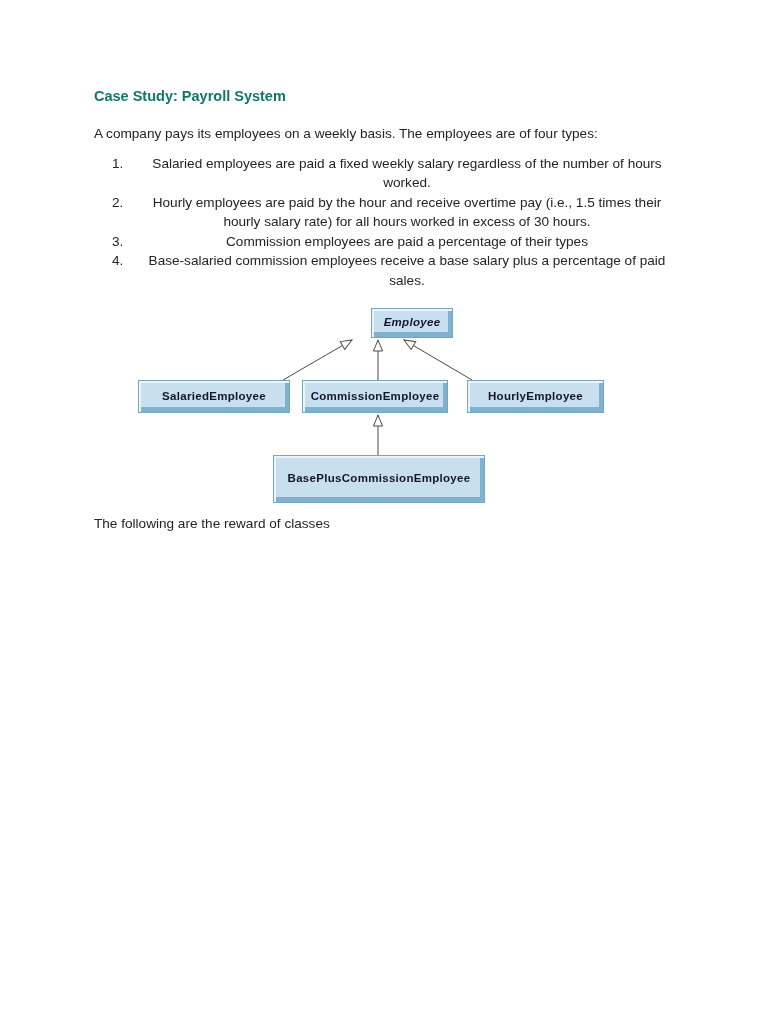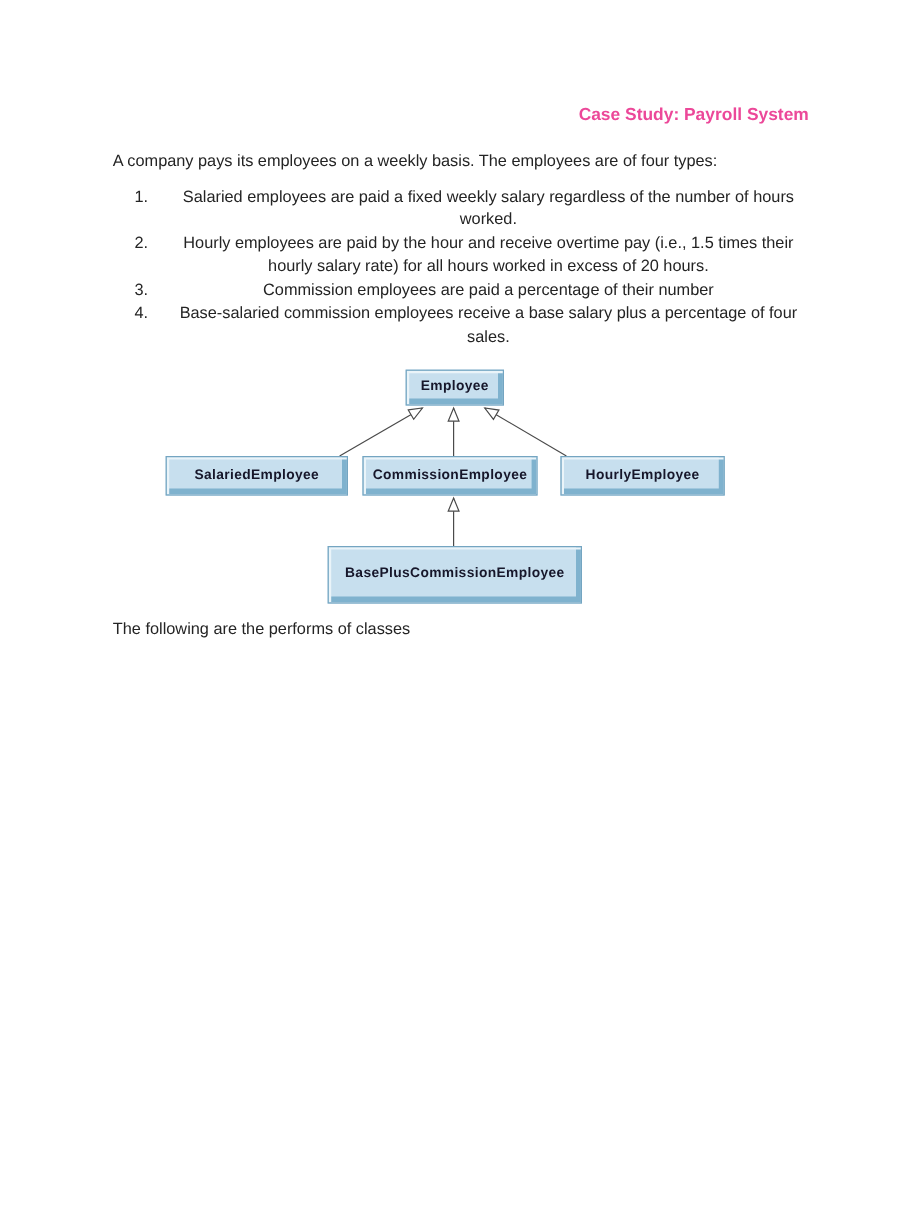--- a/index.html
+++ b/index.html
@@ -8,22 +8,22 @@
     width:768px;height:1024px;
     background:#ffffff;
     box-sizing:border-box;
     padding:86px 94px 0 94px;
     font-family:"Liberation Sans",sans-serif;
     font-size:13.6px;line-height:19.5px;
     color:#242424;
     overflow:hidden;
   }
   .title{
-    font-size:14.5px;font-weight:bold;color:#ec4899;
-    text-align:right;margin:0 0 10px 0;line-height:20px;
+    font-size:14.5px;font-weight:bold;color:#0f766e;
+    text-align:left;margin:0 0 10px 0;line-height:20px;
   }
   .para{margin:18px 0 10px 0;}
   .etypes{list-style:none;margin:0 0 10px 0;padding:0 0 0 18px;}
   .etypes .item{display:flex;}
   .etypes .num{flex:none;width:28px;}
   .etypes .txt{flex:1;text-align:center;}
   .diagram{
     position:relative;
     width:768px;height:196px;
     margin:6px 0 14px -94px;
@@ -33,47 +33,47 @@
     position:absolute;
     box-sizing:border-box;
     background:#c7dfee;
     border:1px solid #74a5c1;
     box-shadow:inset 2px 2px 0 #eaf4f9, inset -4px -5px 0 #7fb2ce;
     display:flex;align-items:center;justify-content:center;
     font-weight:bold;font-size:11.5px;letter-spacing:.3px;
     color:#16162a;
     font-family:"Liberation Sans",sans-serif;
   }
-  .dbox.root{}
+  .dbox.root{font-style:italic;margin-left:33px;}
 </style>
 </head>
 <body>
 
 <div class="page">
 
   <h1 class="title">Case Study: Payroll System</h1>
 
   <p class="para">A company pays its employees on a weekly basis. The employees are of four types:</p>
 
   <ol class="etypes">
     <li class="item">
       <span class="num">1.</span>
       <span class="txt">Salaried employees are paid a fixed weekly salary regardless of the number of hours worked.</span>
     </li>
     <li class="item">
       <span class="num">2.</span>
-      <span class="txt">Hourly employees are paid by the hour and receive overtime pay (i.e., 1.5 times their hourly salary rate) for all hours worked in excess of 20 hours.</span>
+      <span class="txt">Hourly employees are paid by the hour and receive overtime pay (i.e., 1.5 times their hourly salary rate) for all hours worked in excess of 30 hours.</span>
     </li>
     <li class="item">
       <span class="num">3.</span>
-      <span class="txt">Commission employees are paid a percentage of their number</span>
+      <span class="txt">Commission employees are paid a percentage of their types</span>
     </li>
     <li class="item">
       <span class="num">4.</span>
-      <span class="txt">Base-salaried commission employees receive a base salary plus a percentage of four sales.</span>
+      <span class="txt">Base-salaried commission employees receive a base salary plus a percentage of paid sales.</span>
     </li>
   </ol>
 
 
 
   <div class="diagram">
     <svg class="arrows" width="768" height="196" viewBox="0 0 768 196">
       <defs>
         <marker id="oarrow" markerUnits="userSpaceOnUse" markerWidth="14" markerHeight="12" refX="12" refY="5.5" orient="auto">
           <path d="M1,1 L12,5.5 L1,10 Z" fill="#ffffff" stroke="#4a4a4a" stroke-width="1"></path>
@@ -85,15 +85,15 @@
       <line x1="378" y1="155" x2="378" y2="115" stroke="#4a4a4a" stroke-width="1" marker-end="url(#oarrow)"></line>
     </svg>
 
     <div class="dbox root" style="left:338px;top:8px;width:82px;height:30px">Employee</div>
     <div class="dbox" style="left:138px;top:80px;width:152px;height:33px">SalariedEmployee</div>
     <div class="dbox" style="left:302px;top:80px;width:146px;height:33px">CommissionEmployee</div>
     <div class="dbox" style="left:467px;top:80px;width:137px;height:33px">HourlyEmployee</div>
     <div class="dbox" style="left:273px;top:155px;width:212px;height:48px">BasePlusCommissionEmployee</div>
   </div>
 
-  <p class="para">The following are the performs of classes</p>
+  <p class="para">The following are the reward of classes</p>
 
 </div>
 
 </body></html>

